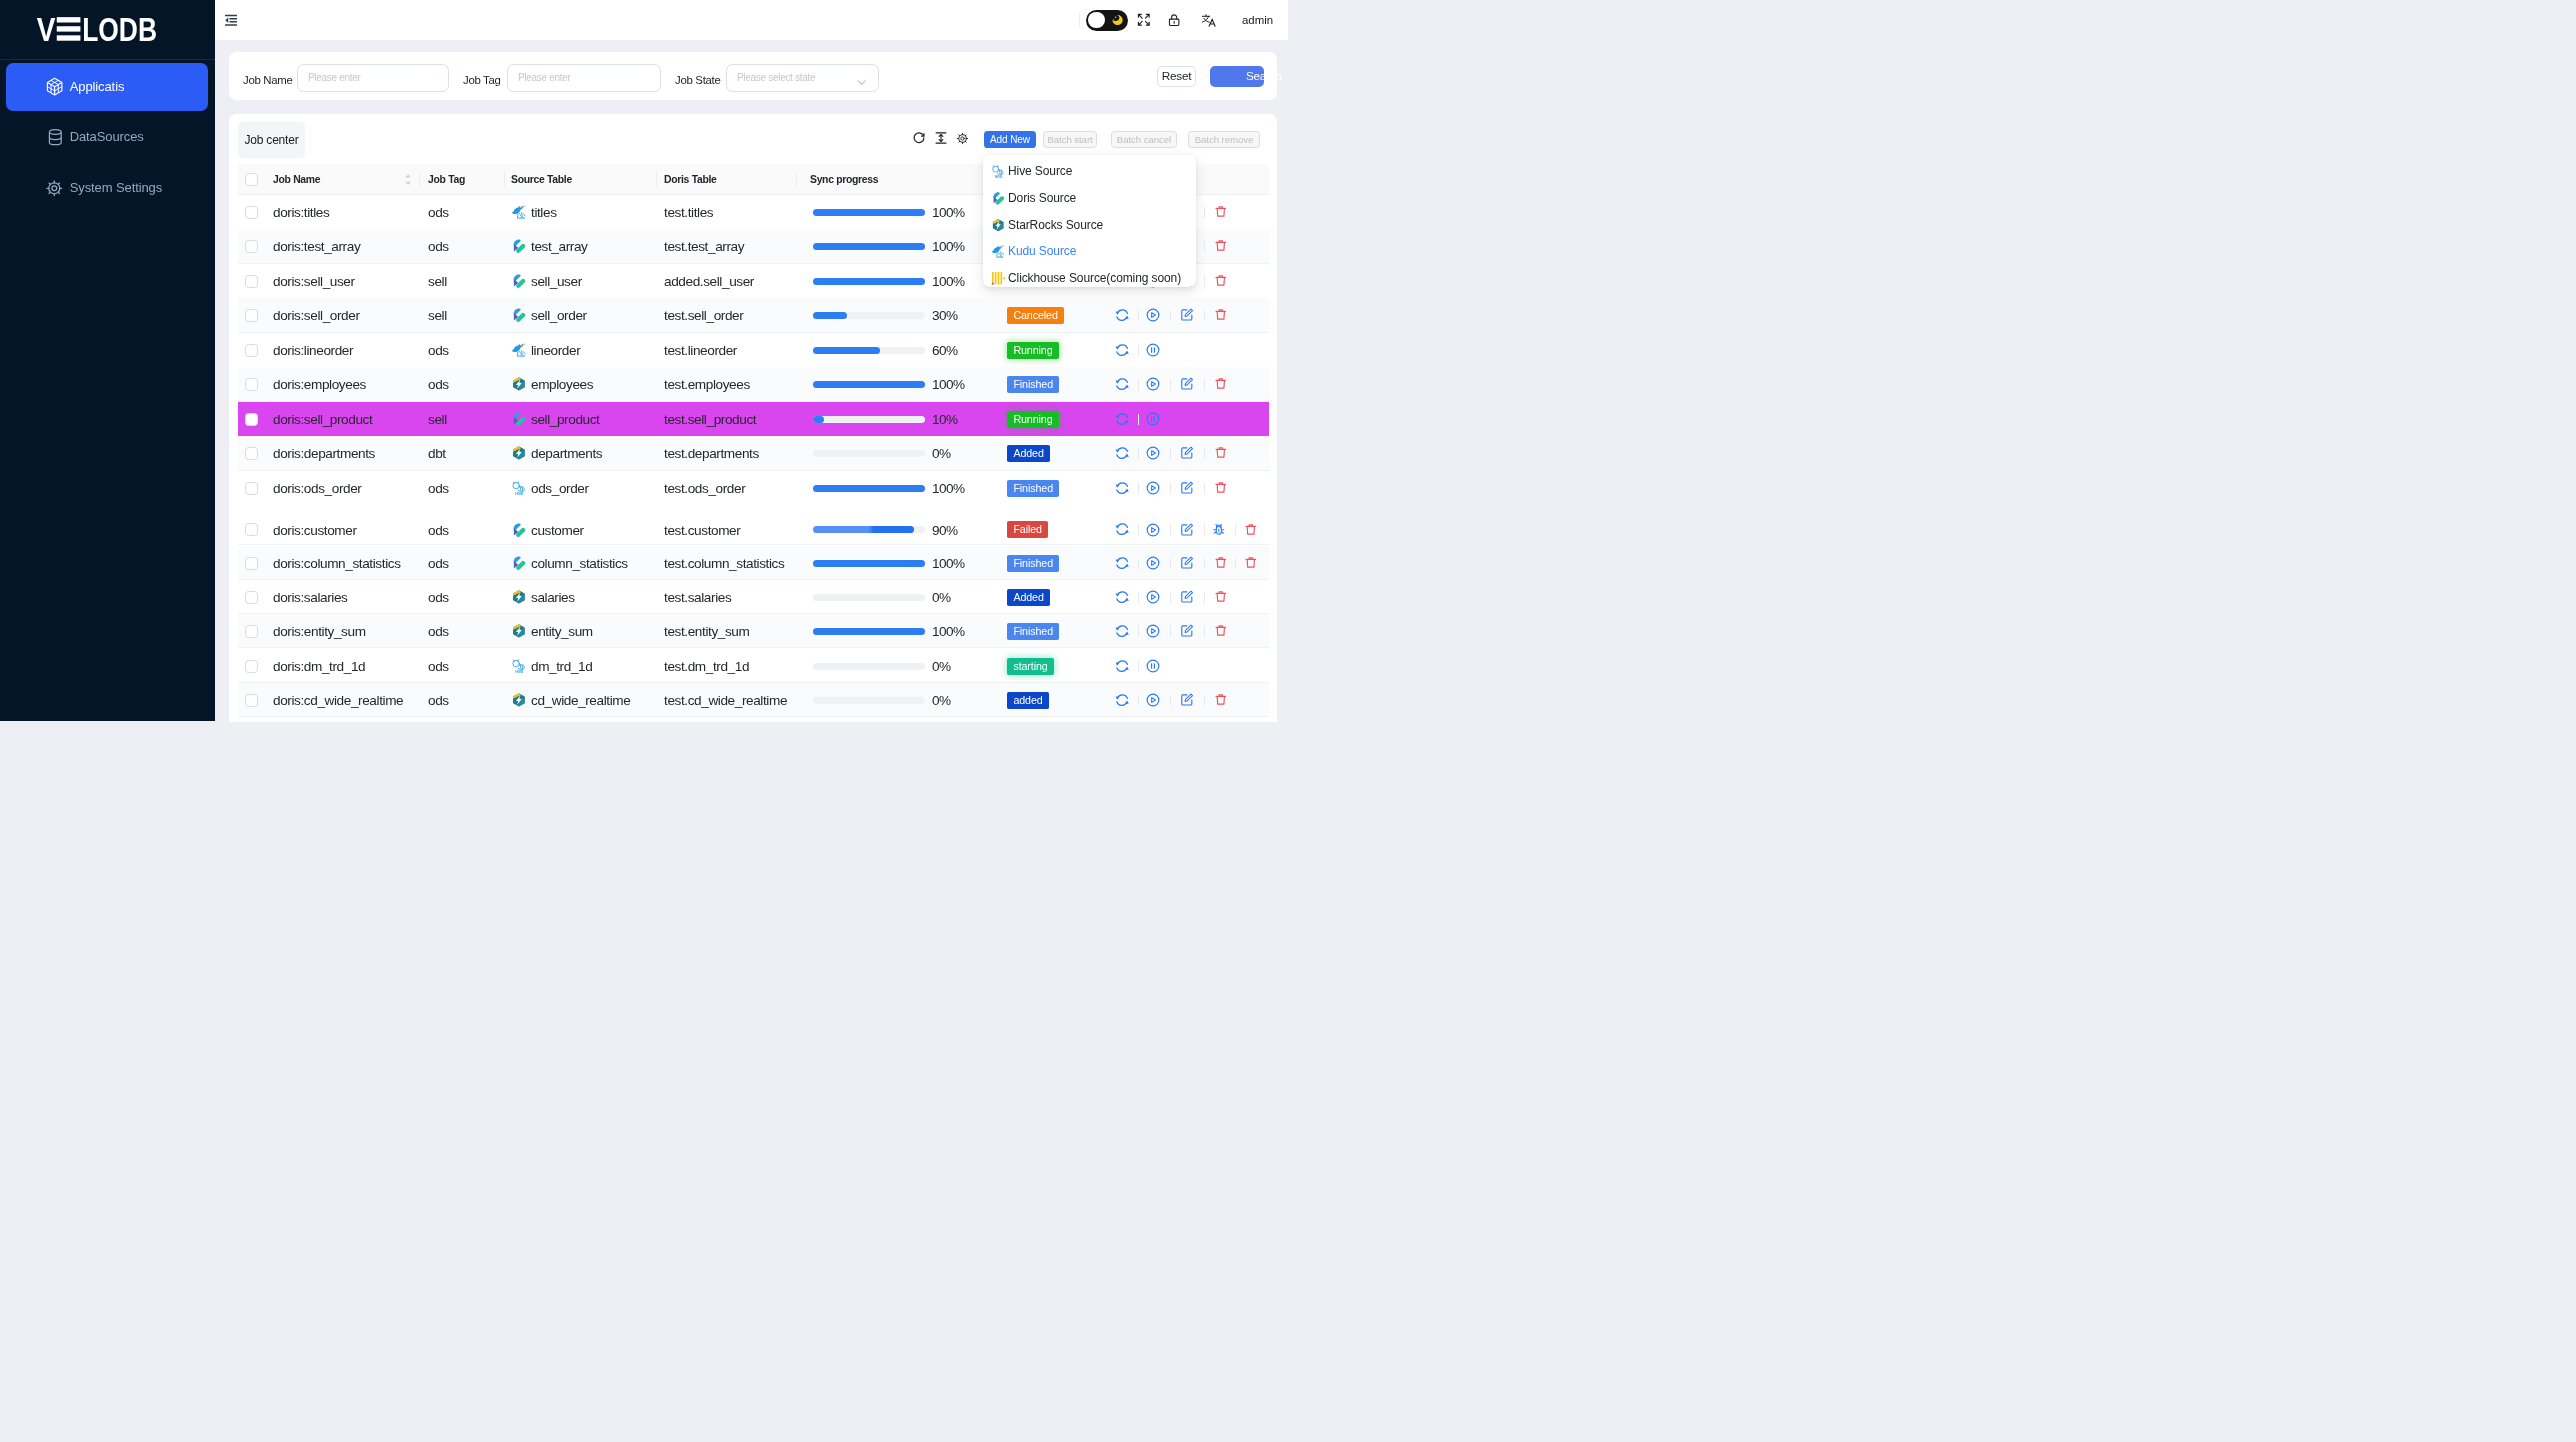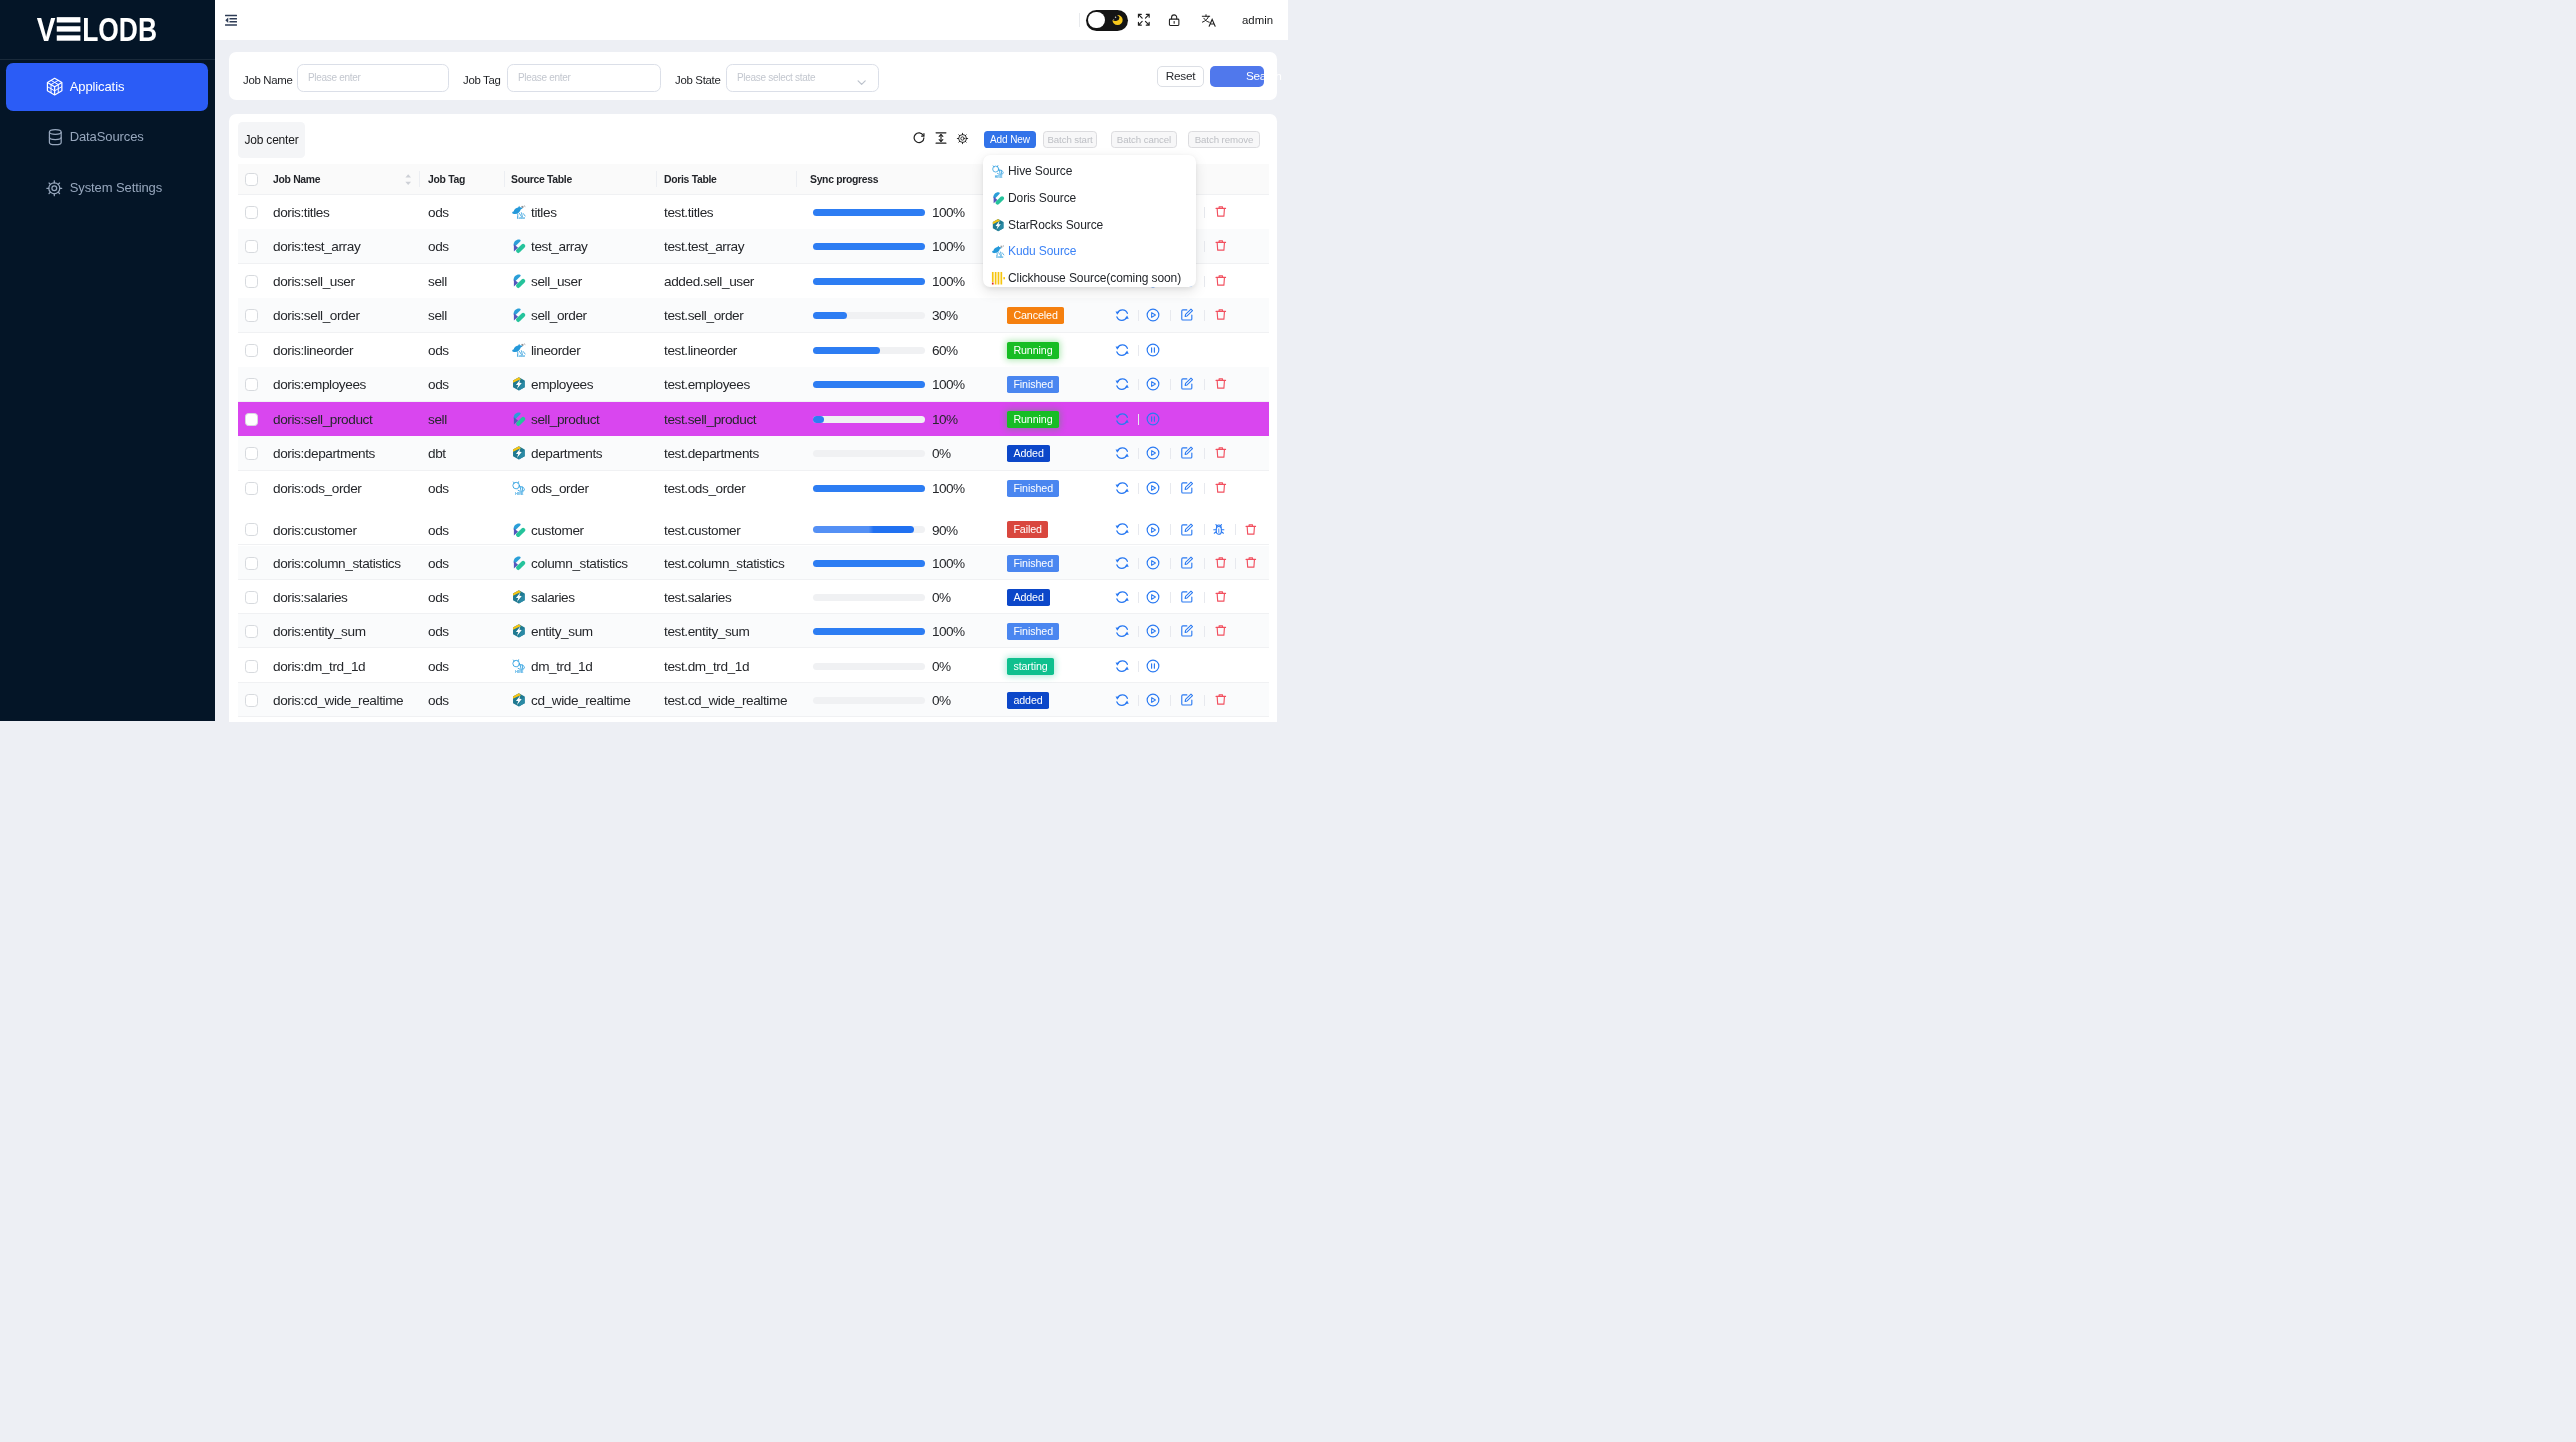--- a/index.html
+++ b/index.html
@@ -106,21 +106,21 @@
 <div style="position:absolute;left:229px;top:52px;width:1048px;height:48px;background:#fff;border-radius:7.2px;">
 <div class="lb" style="left:14px;">Job Name</div>
 <div class="inp" style="left:68px;width:152px;">Please enter</div>
 <div class="lb" style="left:234px;">Job Tag</div>
 <div class="inp" style="left:278px;width:154px;">Please enter</div>
 <div class="lb" style="left:446px;">Job State</div>
 <div class="inp" style="left:497px;width:153px;">Please select state</div>
 <div style="position:absolute;left:628px;top:23.6px;"><svg width="9.3" height="5.7" viewBox="0 0 13 8" style="">
         <path d="M1.5 1.2 6.5 6.2 11.5 1.2" stroke="#bcc2cc" stroke-width="1.7" fill="none" stroke-linecap="round" stroke-linejoin="round"></path>
       </svg></div>
-<div style="position:absolute;left:928px;top:14px;width:47px;height:21px;border:1.1px solid #dcdfe5;border-radius:5px;background:#fff;text-align:center;line-height:19.3px;font-size:11.8px;color:#27292e;letter-spacing:-0.3px;">Reset</div>
+<div style="position:absolute;left:928px;top:14px;width:39px;height:21px;border:1.1px solid #dcdfe5;border-radius:5px;background:#fff;text-align:center;line-height:19.3px;font-size:11.8px;color:#27292e;letter-spacing:-0.3px;">Reset</div>
 <div style="position:absolute;left:981px;top:14px;width:54px;height:21px;border-radius:5px;background:#5078ec;text-align:center;line-height:21px;font-size:11.8px;color:#fff;letter-spacing:-0.3px;padding-left:36px;">Search</div>
 </div>
 <div style="position:absolute;left:229px;top:114px;width:1048px;height:608px;background:#fff;border-radius:7.2px 7.2px 0 0;">
 <div style="position:absolute;left:9px;top:8.4px;width:67px;height:36px;background:#f4f5f7;border-radius:4.3px;text-align:center;line-height:36px;font-size:12px;color:#17181a;letter-spacing:-0.2px;">Job center</div>
 </div>
 <div style="position:absolute;left:913px;top:132px;"><svg width="12" height="12" viewBox="0 0 17 17" style="">
       <g transform="scale(1.0)" stroke="#1f1f1f" stroke-width="1.7" fill="none" stroke-linecap="round">
 <path d="M14.6 4.9A6.9 6.9 0 1 0 15.4 8.4"></path>
 <path d="M15.5 2.4v3.4h-3.4" stroke-width="1.7"></path>
 </g>

